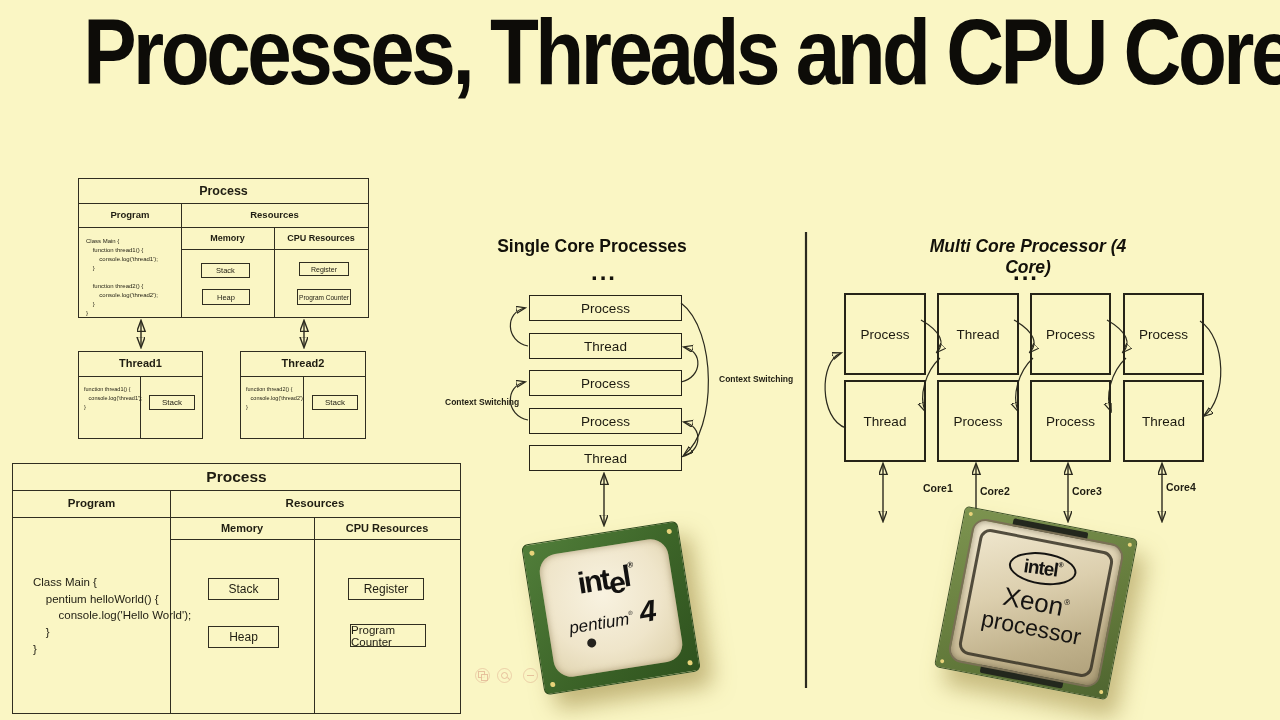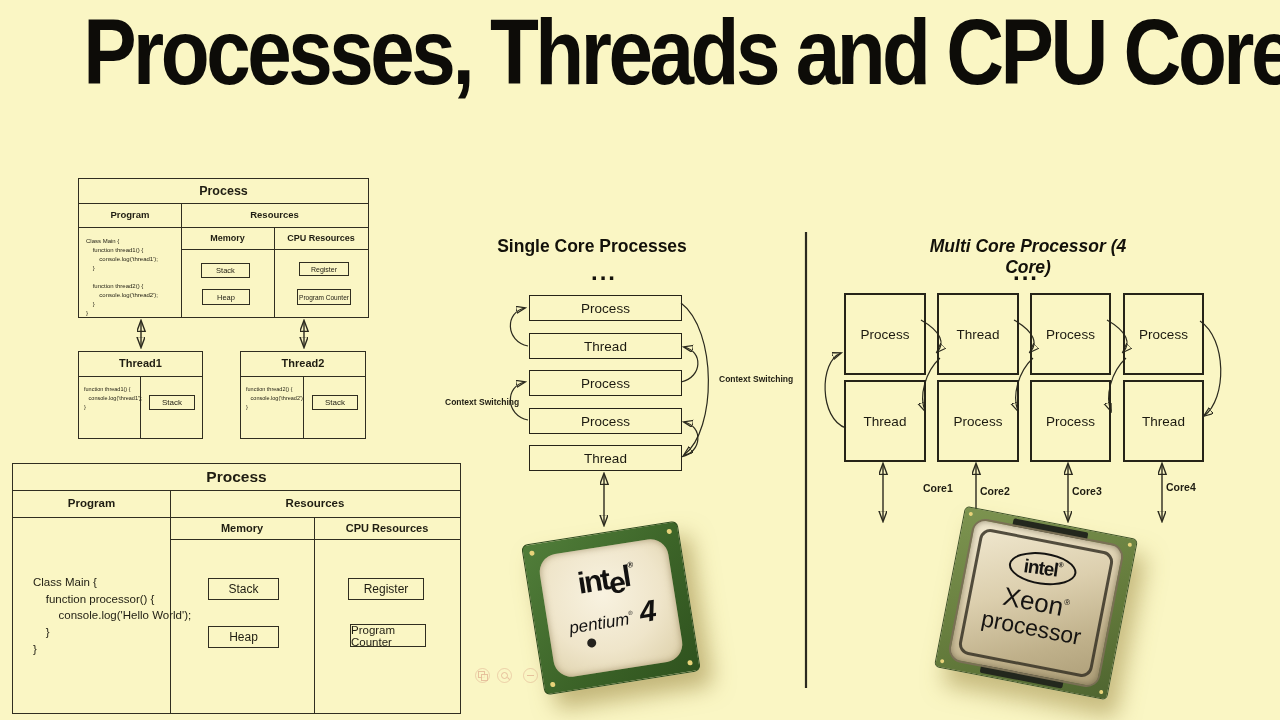--- a/index.html
+++ b/index.html
@@ -172,21 +172,21 @@
   <div class="line h" style="top:53px;left:0;width:447px;"></div>
   <div class="line h" style="top:75px;left:157px;width:290px;"></div>
   <div class="line v" style="left:157px;top:26px;height:223px;"></div>
   <div class="line v" style="left:301px;top:53px;height:196px;"></div>
   <div class="lab" style="left:0;top:4px;width:447px;font-size:15.5px;">Process</div>
   <div class="lab" style="left:0;top:33px;width:157px;font-size:11.5px;">Program</div>
   <div class="lab" style="left:157px;top:33px;width:290px;font-size:11.5px;">Resources</div>
   <div class="lab" style="left:157px;top:58px;width:144px;font-size:11px;">Memory</div>
   <div class="lab" style="left:301px;top:58px;width:146px;font-size:11px;">CPU Resources</div>
   <pre class="code" style="left:20px;top:110px;font-size:11.5px;line-height:1.45;">Class Main {
-    function processor() {
+    pentium helloWorld() {
         console.log('Hello World');
     }
 }</pre>
   <div class="sbox" style="left:195px;top:114px;width:69px;height:20px;font-size:12px;border-width:1.5px;">Stack</div>
   <div class="sbox" style="left:195px;top:162px;width:69px;height:20px;font-size:12px;border-width:1.5px;">Heap</div>
   <div class="sbox" style="left:335px;top:114px;width:74px;height:20px;font-size:12px;border-width:1.5px;">Register</div>
   <div class="sbox" style="left:337px;top:160px;width:74px;height:21px;font-size:11.5px;border-width:1.5px;">Program Counter</div>
 </div>
 
 <div class="sec-title" style="left:472px;top:236px;width:240px;">Single Core Processes</div>

